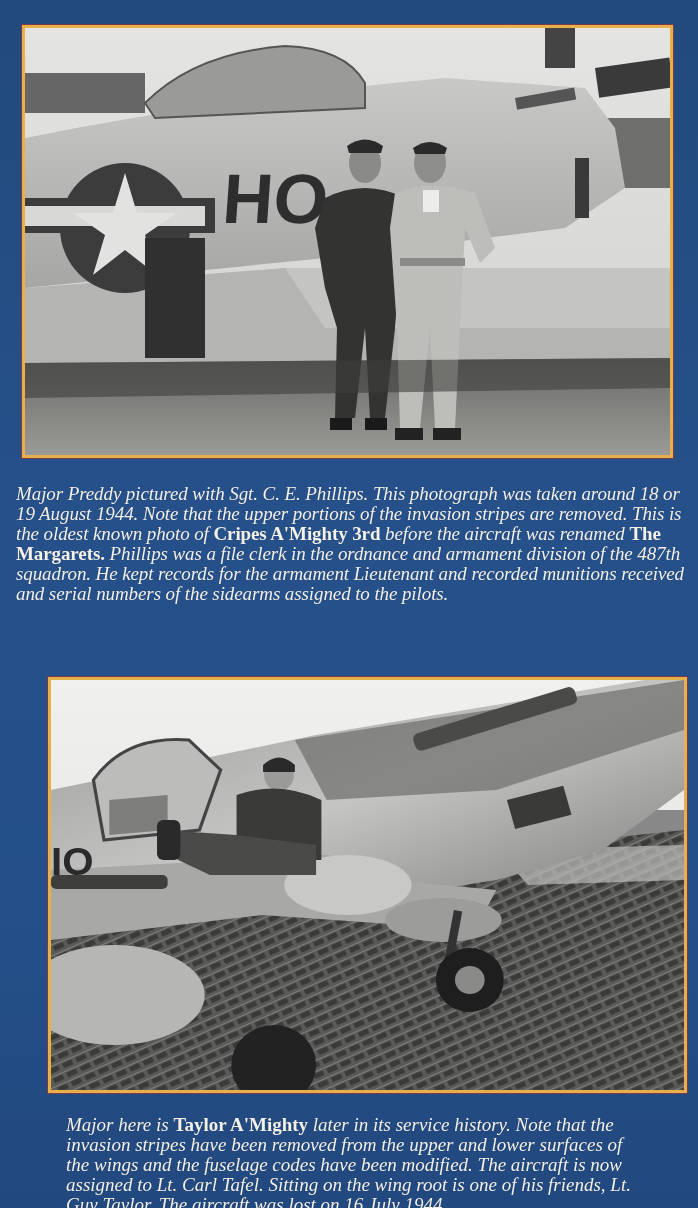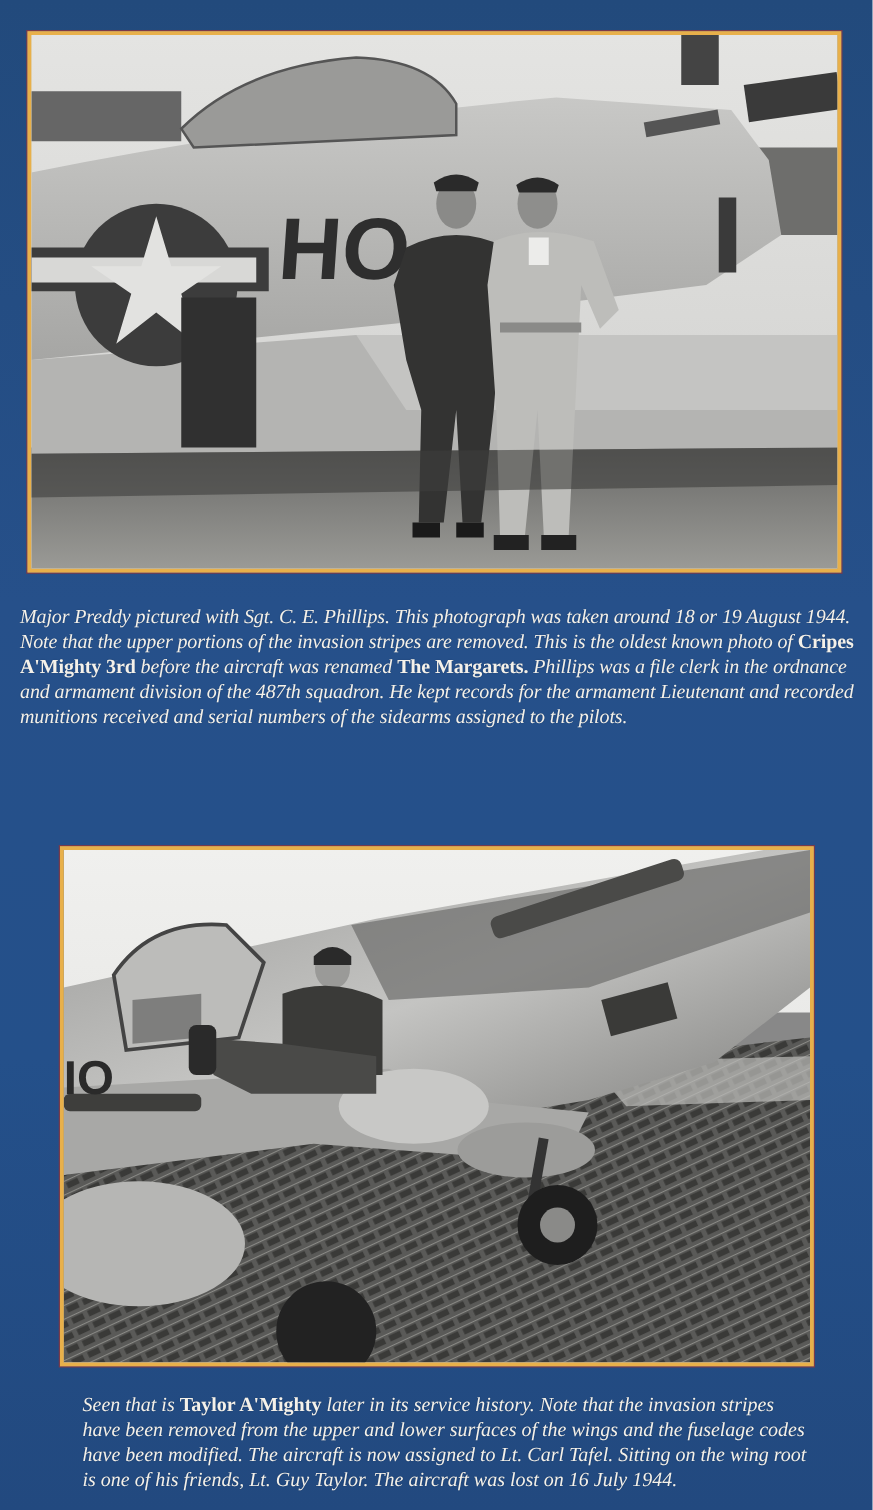--- a/index.html
+++ b/index.html
@@ -10,29 +10,29 @@
     position:relative;
   }
   .frame {
     position:absolute;
     border:3px solid #e8b04a;
     box-shadow: 0 0 0 1px #7a3a4a, inset 0 0 0 1px #f6d890;
     background:#888;
     overflow:hidden;
   }
   #frame1 { left:22px; top:25px; width:645px; height:427px; }
-  #frame2 { left:48px; top:677px; width:597px; height:410px; }
+  #frame2 { left:48px; top:677px; width:597px; height:410px;padding-left:36px; }
   .photo { position:absolute; inset:0; }
   .photo svg { width:100%; height:100%; display:block; }
   .caption {
     position:absolute;
     color:#f4f1ea;
     font-style:italic;
     font-family: "Liberation Serif", "DejaVu Serif", serif;
-    font-size:16px;
+    font-size:19px;
     line-height:20px;
     text-shadow:0 0 1px rgba(0,0,0,.3);
   }
   .caption b { font-style:normal; font-weight:bold; }
   #caption1 { left:16px; top:484px; width:670px; letter-spacing:-0.1px; }
   #caption2 { left:66px; top:1115px; width:580px; }
 </style>
 </head>
 <body>
 
@@ -160,14 +160,14 @@
       <path d="M175 115 Q215 100 255 120 L255 180 L175 180 Z" fill="#3a3a38"></path>
       <path d="M105 150 L175 155 L250 165 L250 195 L150 195 L120 180 Z" fill="#4a4a48"></path>
       <rect x="100" y="140" width="22" height="40" rx="6" fill="#2a2a2a"></rect>
 
       <text x="0" y="195" font-family="Liberation Sans, sans-serif" font-weight="bold" font-size="38" fill="#2a2a2a">IO</text>
     </svg>
   </div>
 </div>
 
 <div class="caption" id="caption2">
-  <span>Seen that is </span><b>Taylor A'Mighty</b><span> later in its service history. Note that the invasion stripes have been removed from the upper and lower surfaces of the wings and the fuselage codes have been modified. The aircraft is now assigned to Lt. Carl Tafel. Sitting on the wing root is one of his friends, Lt. Guy Taylor. The aircraft was lost on 16 July 1944.</span>
+  <span>Major here is </span><b>Taylor A'Mighty</b><span> later in its service history. Note that the invasion stripes have been removed from the upper and lower surfaces of the wings and the fuselage codes have been modified. The aircraft is now assigned to Lt. Carl Tafel. Sitting on the wing root is one of his friends, Lt. Guy Taylor. The aircraft was lost on 16 July 1944.</span>
 </div>
 
 </body></html>

